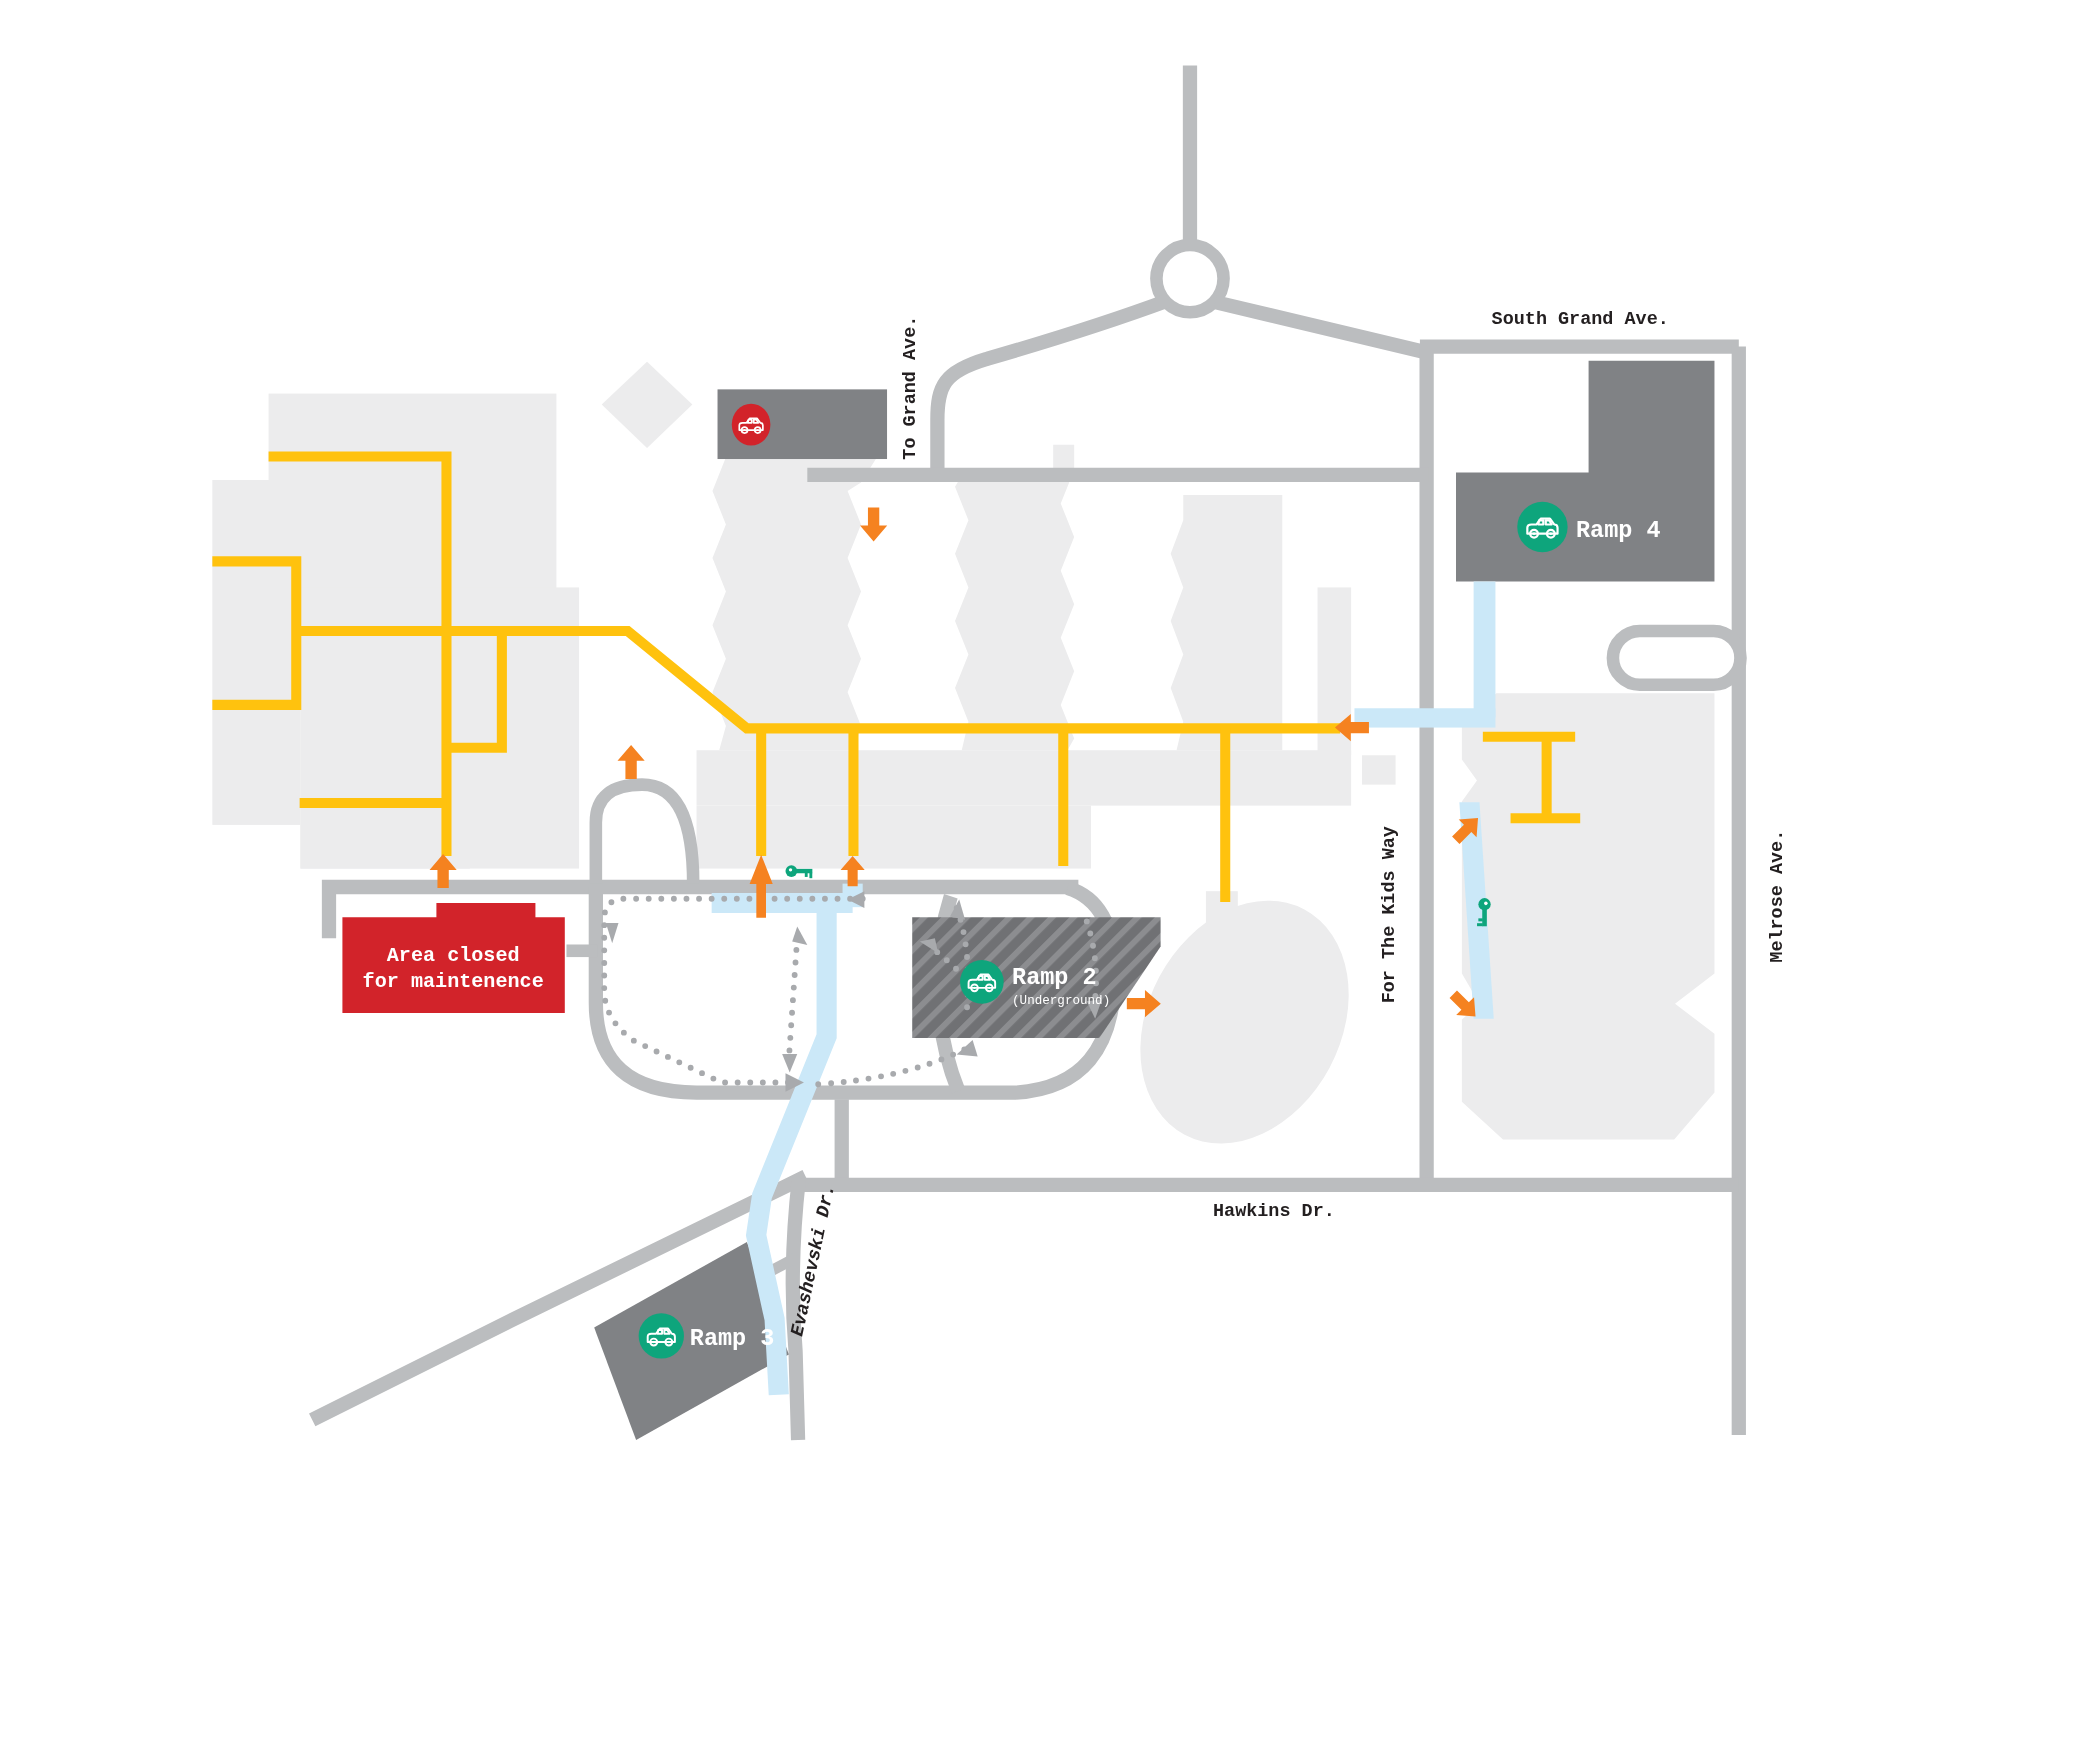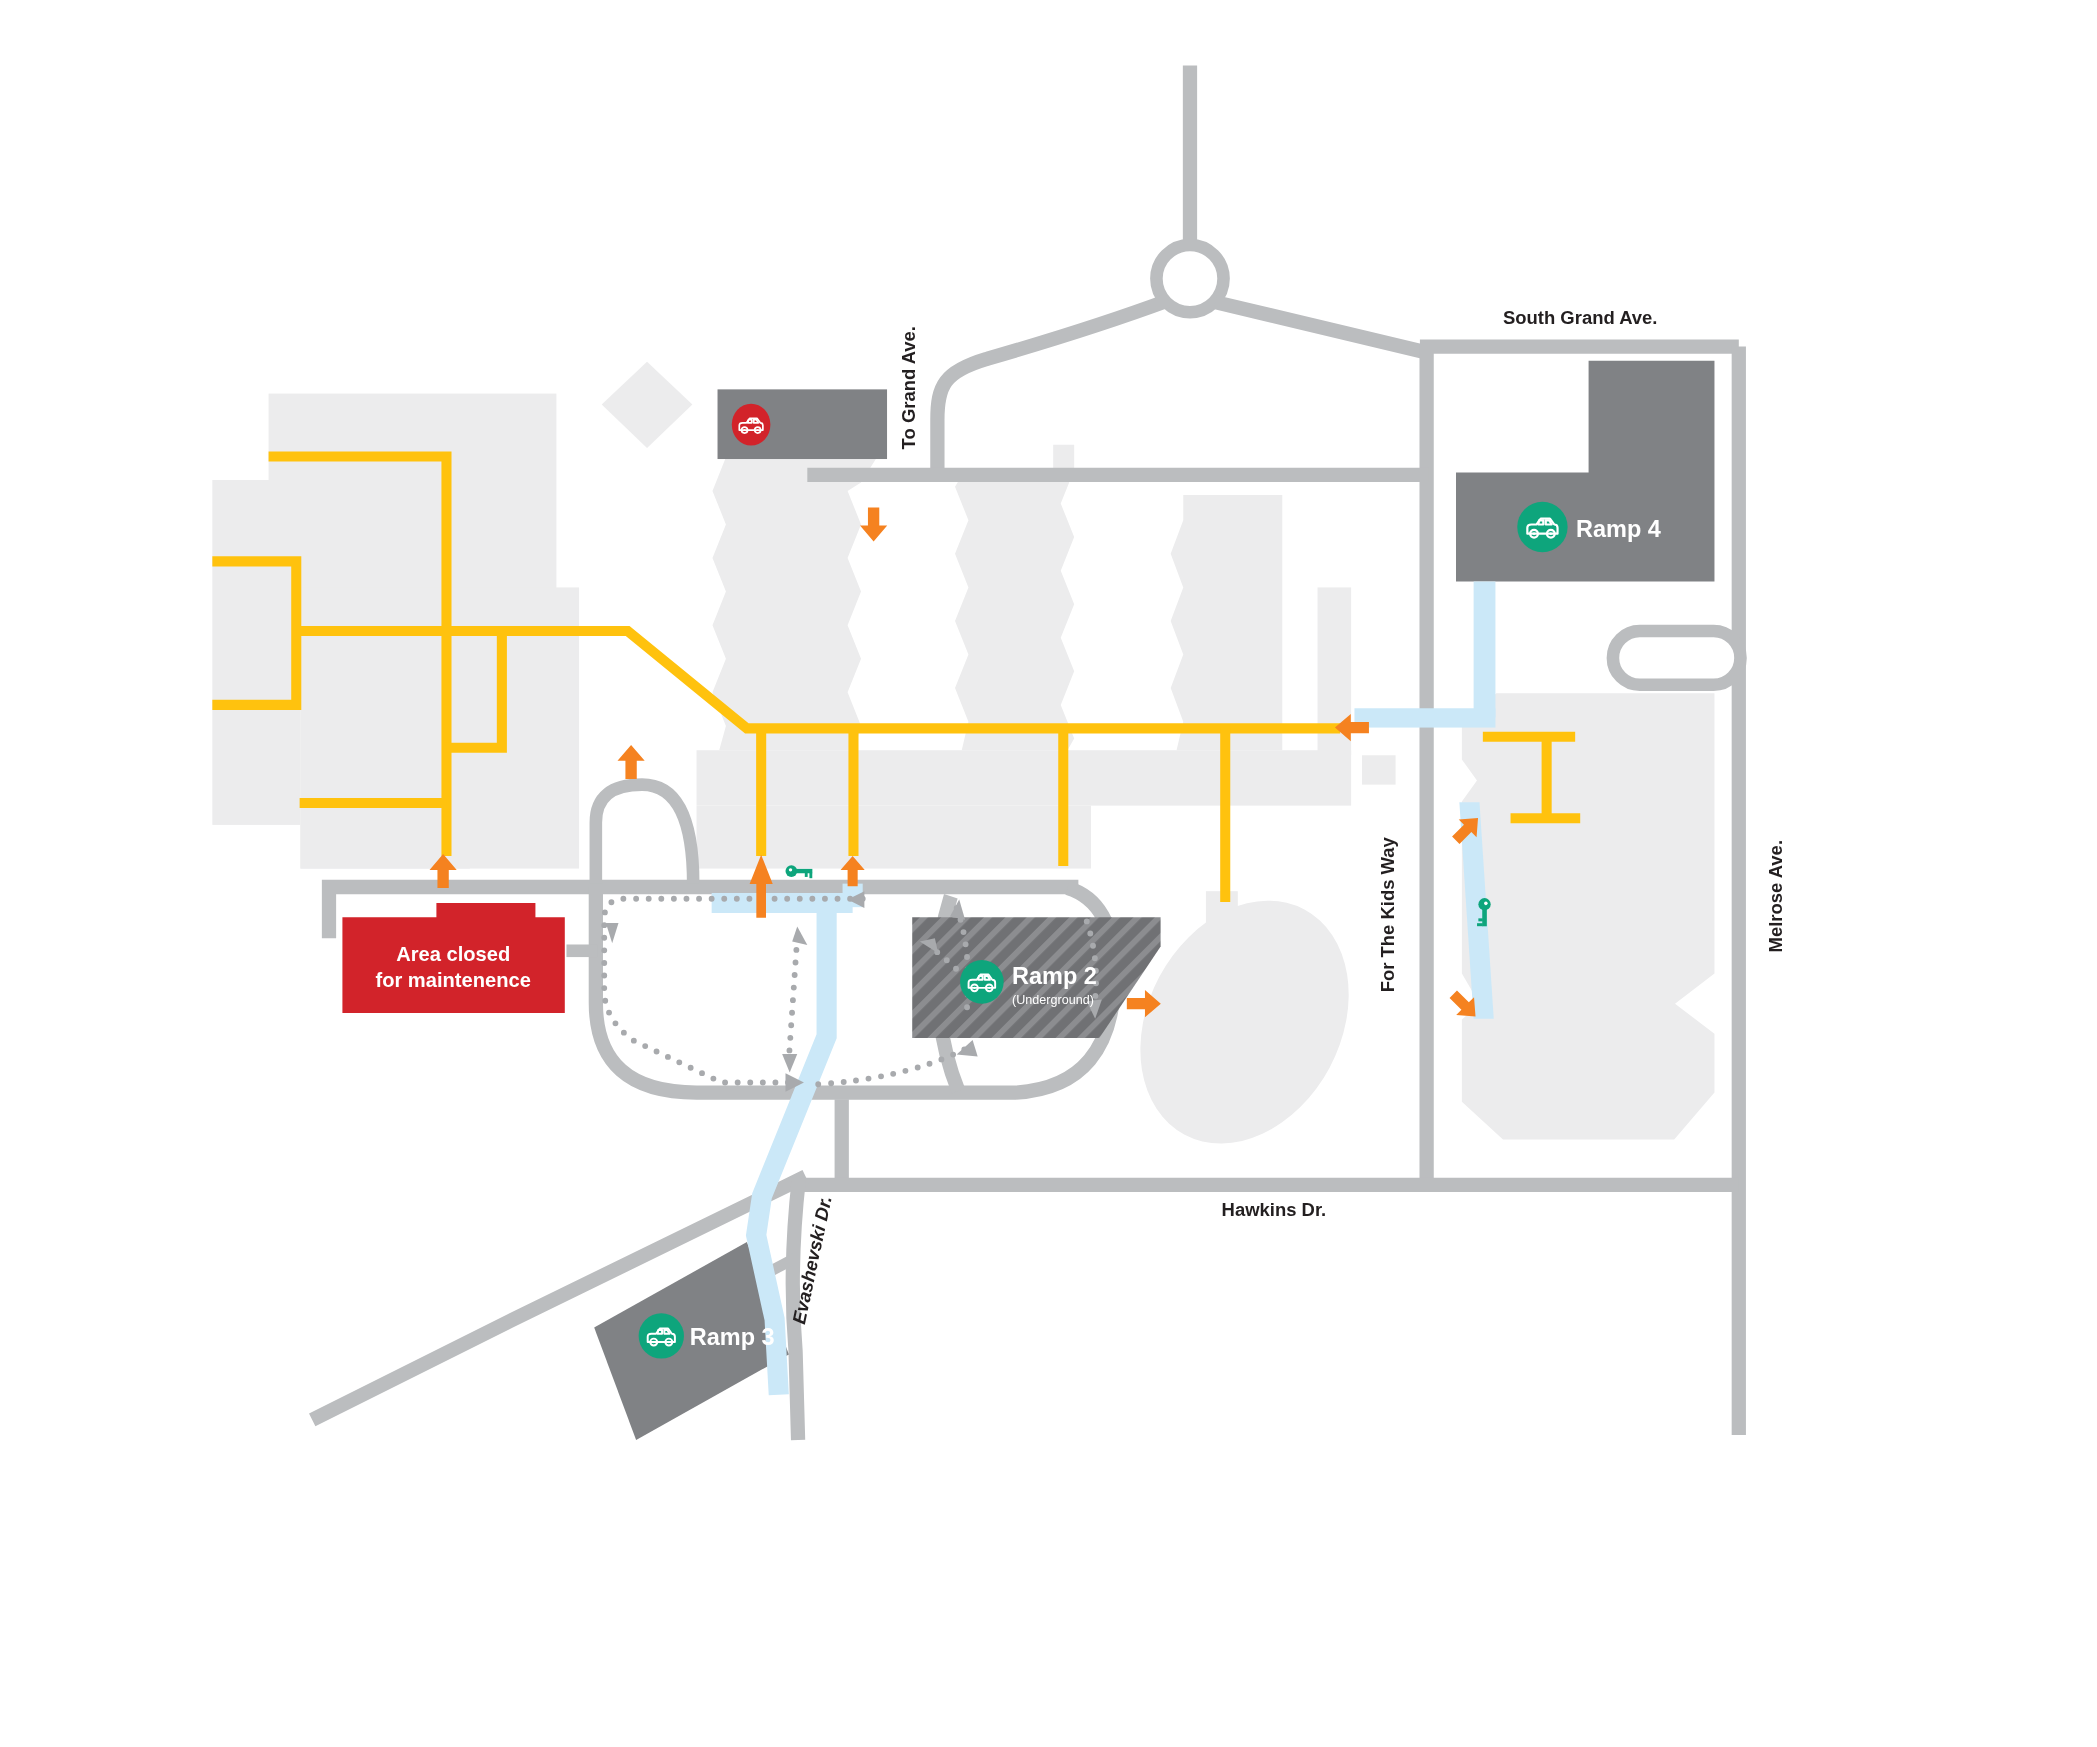--- a/index.html
+++ b/index.html
@@ -1,17 +1,17 @@
 <!DOCTYPE html>
 <html style="--c-road: #BBBDBF; --c-building: #ECECED; --c-ramp_dark: #808285; --c-walk_yellow: #FFC20E; --c-walk_blue: #CBE8F8; --c-arrow_orange: #F58220; --c-access_green: #0EA57C; --c-closed_red: #D2232A; --c-label_text: #231F20; --c-hatch_base: #707174; --c-hatch_stripe: #8C8D90; --c-dotted: #A8AAAD;font-size:13.4px"><head>
 <meta charset="utf-8">
 <style>
   html,body{margin:0;padding:0;background:#ffffff;}
   .stage{width:2098px;height:1592px;position:relative;background:#fff;
-         font-family:Liberation Sans, sans-serif;}
+         font-family:Liberation Mono, monospace;}
   svg{display:block;}
   .bld{fill:var(--c-building);}
   .road{stroke:var(--c-road);fill:none;}
   .roadfill{fill:#fff;stroke:var(--c-road);}
   .yellow{stroke:var(--c-walk_yellow);fill:none;stroke-width:12;}
   .blue{fill:var(--c-walk_blue);}
   .blueln{stroke:var(--c-walk_blue);fill:none;stroke-width:24;}
   .dot{stroke:var(--c-dotted);fill:none;stroke-width:7;stroke-linecap:round;stroke-dasharray:0 15;}
   .dotw{stroke:#ffffff;fill:none;stroke-width:7;stroke-linecap:round;stroke-dasharray:0 14;}
   .dkbox{fill:var(--c-ramp_dark);}

